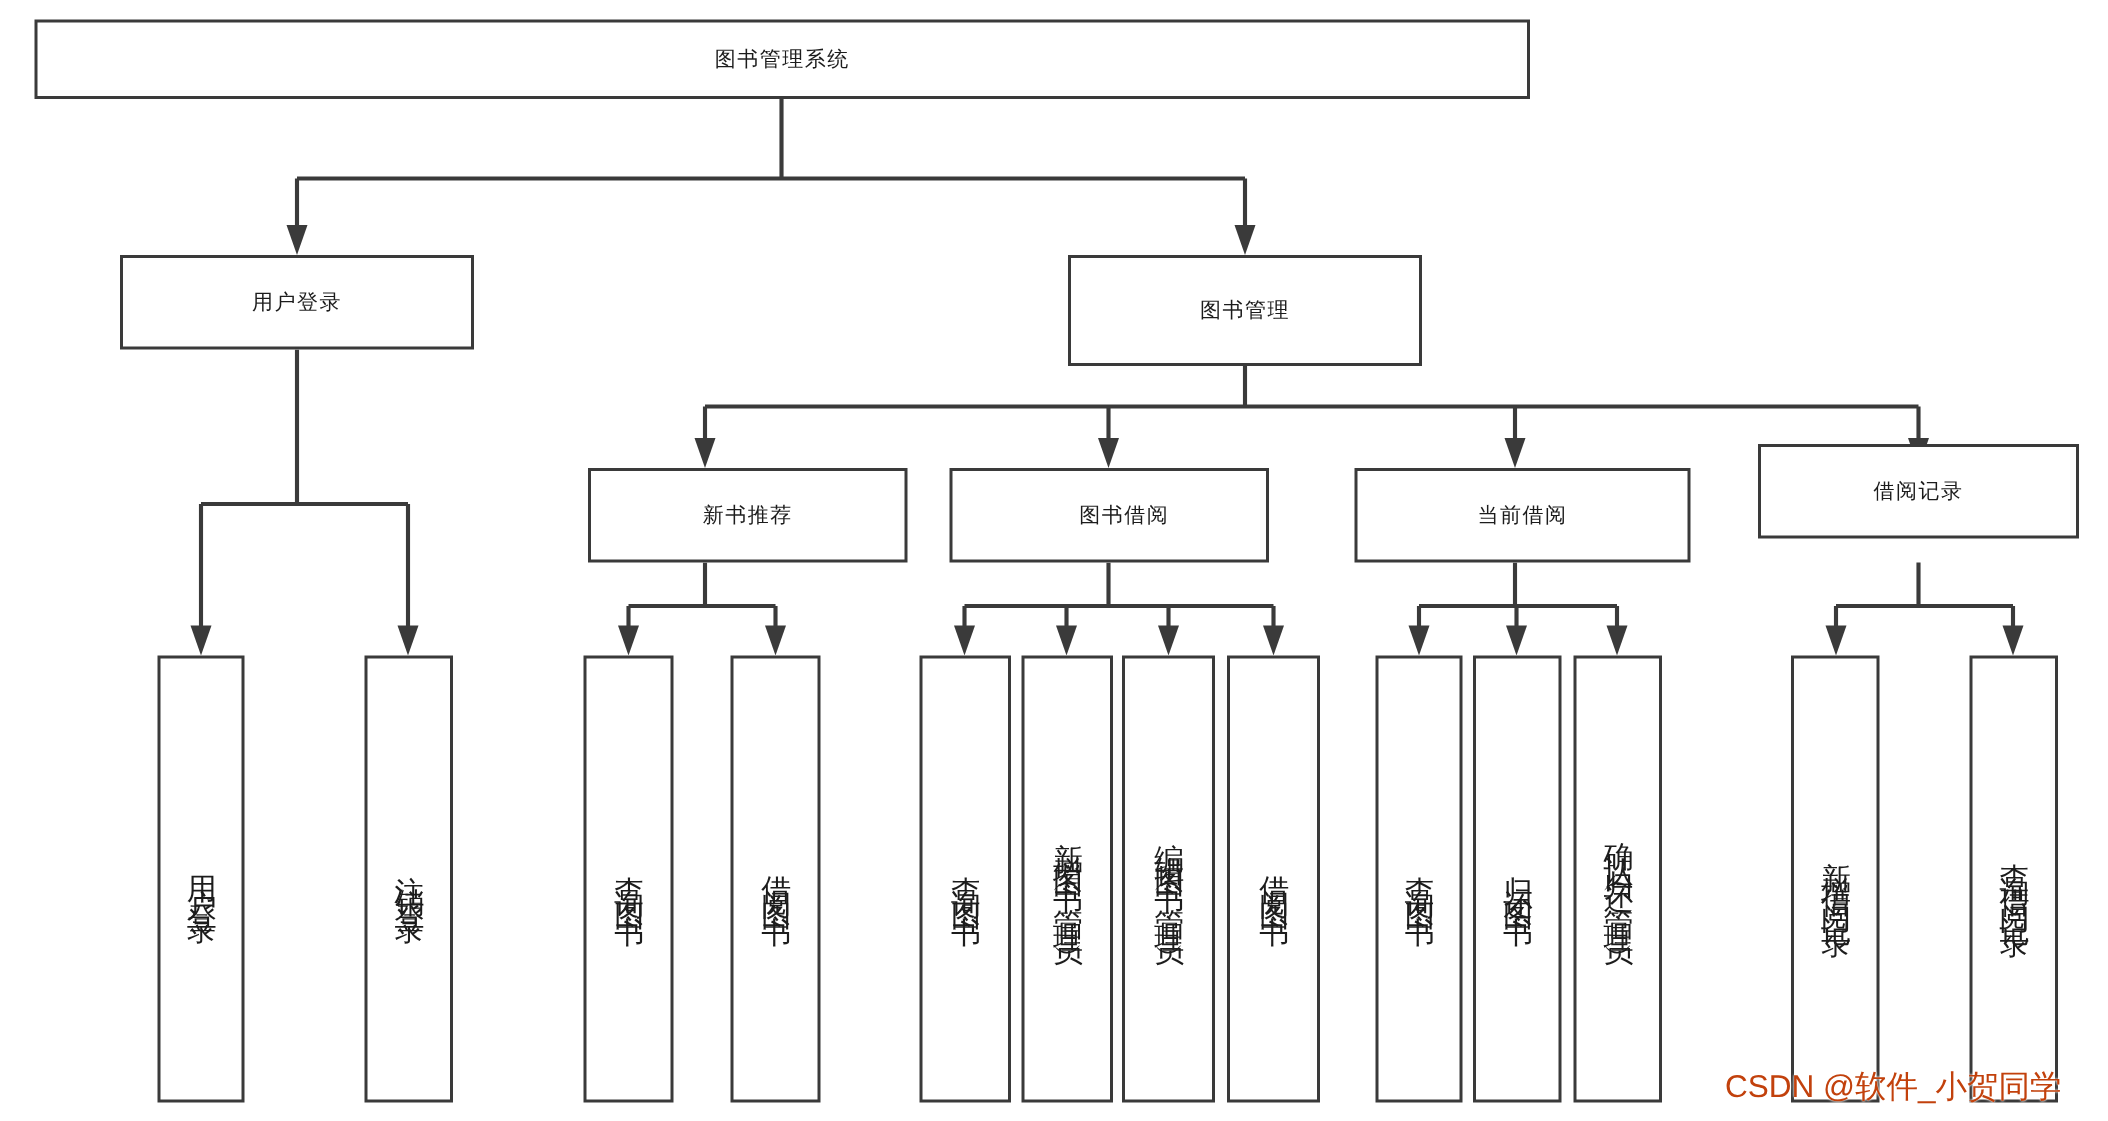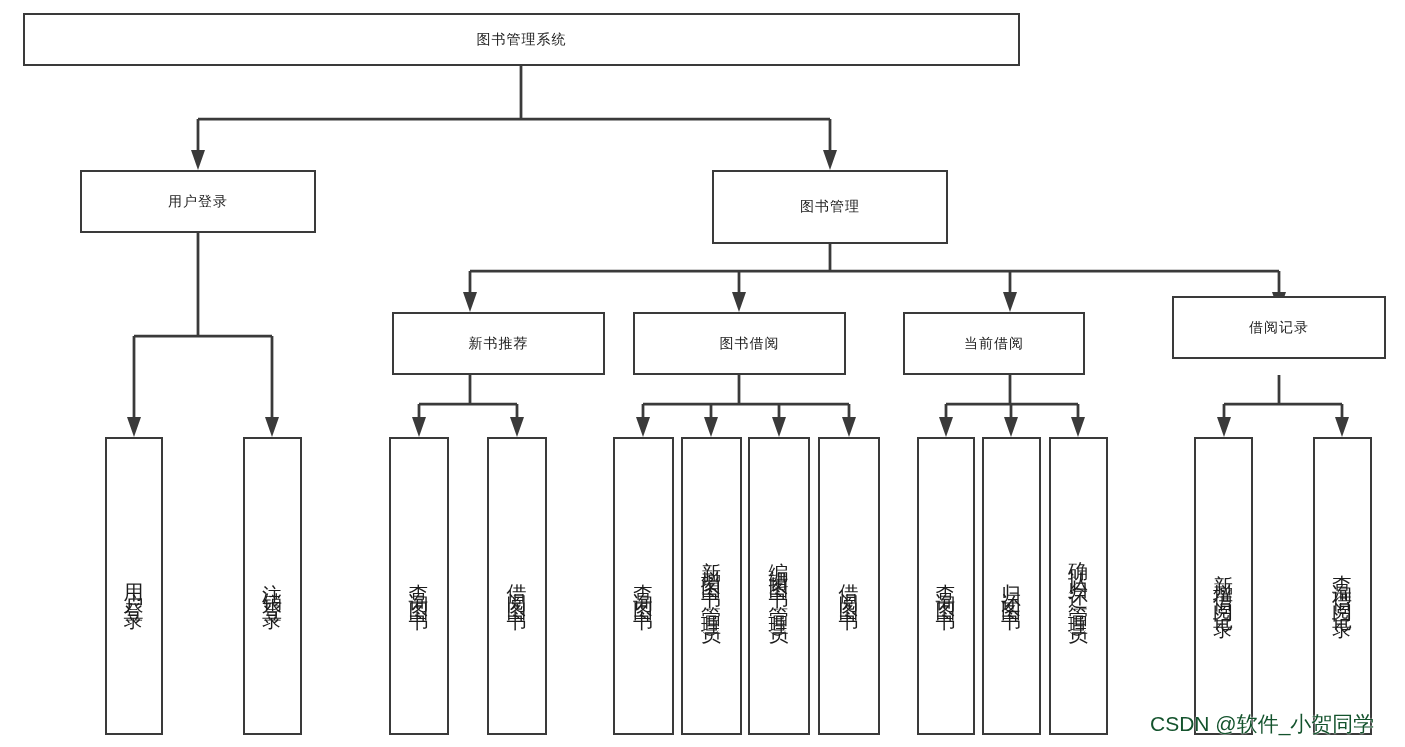--- a/index.html
+++ b/index.html
@@ -35,21 +35,21 @@
     letter-spacing: 9px;
     line-height: 1;
     color: #1c1c1c;
   }
   .watermark {
     position: absolute;
     left: 1150px;
     top: 710px;
     width: 256px;
     font-size: 21px;
-    color: #14532d;
+    color: #c2410c;
     text-shadow: 0 0 2px #ffffff, 0 0 1px #ffffff;
     white-space: nowrap;
     z-index: 5;
   }
 </style>
 </head>
 <body>
 
 <div id="canvas">
 
@@ -103,21 +103,21 @@
   <div class="node hbox" style="left:712px; top:170px; width:236px; height:74px;">
     <span>图书管理</span>
   </div>
 
   <div class="node hbox" style="left:364px; top:312px; width:213px; height:63px;margin-left:28px;">
     <span>新书推荐</span>
   </div>
   <div class="node hbox" style="left:633px; top:312px; width:213px; height:63px;padding-left:20px;">
     <span>图书借阅</span>
   </div>
-  <div class="node hbox" style="left:903px; top:312px; width:182px; height:63px;align-items:center;">
+  <div class="node hbox" style="left:903px; top:312px; width:224px; height:63px;align-items:center;">
     <span>当前借阅</span>
   </div>
   <div class="node hbox" style="left:1172px; top:296px; width:214px; height:63px;">
     <span>借阅记录</span>
   </div>
 
   <div class="node vbox" style="left:105px; top:437px; width:58px; height:298px;">
     <span>用户登录</span>
   </div>
   <div class="node vbox" style="left:243px; top:437px; width:59px; height:298px;">

